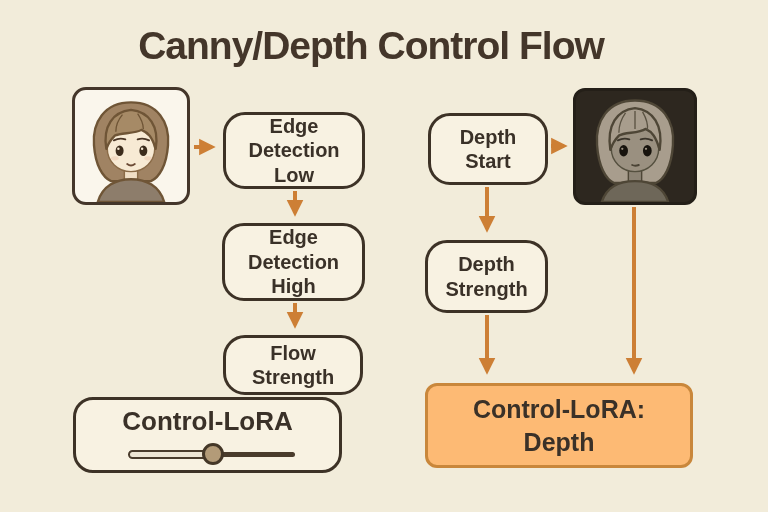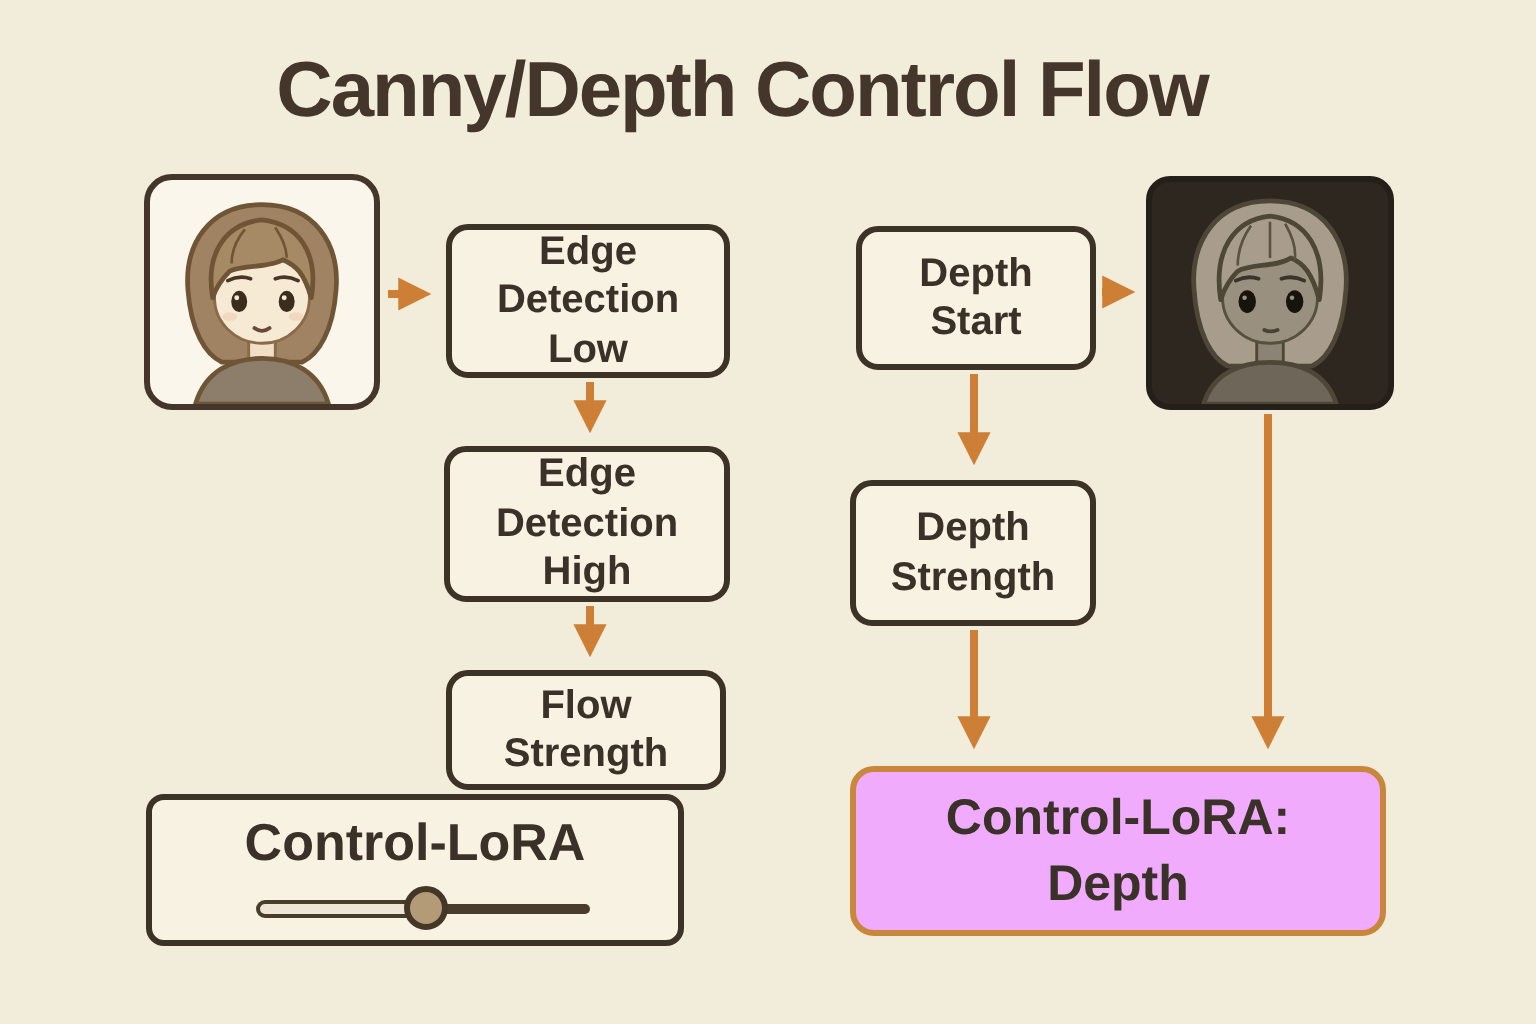--- a/index.html
+++ b/index.html
@@ -20,49 +20,49 @@
     font-size:39px;
     font-weight:700;
     letter-spacing:-1px;
     color:#44362a;
   }
   .flow-box{
     position:absolute;
     box-sizing:border-box;
     background:#f8f2e2;
     border:3px solid #3d3226;
-    border-radius:11px;
+    border-radius:22px;
     display:flex;
     align-items:center;
     justify-content:center;
     text-align:center;
     color:#3a3128;
     font-weight:700;
     font-size:20px;
     line-height:1.22;
     white-space:pre-line;
   }
   #box-edge-low   {left:223px;top:112px;width:142px;height:77px;}
   #box-edge-high  {left:222px;top:223px;width:143px;height:78px;}
   #box-canny-str  {left:223px;top:335px;width:140px;height:60px;}
   #box-depth-start{left:428px;top:113px;width:120px;height:72px;}
   #box-depth-str  {left:425px;top:240px;width:123px;height:73px;}
   #box-ctrl-lora{
     left:73px;top:397px;width:269px;height:76px;
-    border-radius:9px;
+    border-radius:20px;
     flex-direction:column;
     justify-content:flex-start;
     padding-top:6px;
     font-size:26px;
   }
   #box-ctrl-lora-depth{
     left:425px;top:383px;width:268px;height:85px;
     border:3px solid #c9873b;
     border-radius:12px;
-    background:#f0abfc;
+    background:#fdba74;
     font-size:25px;
     line-height:1.3;
   }
   .portrait{
     position:absolute;
     box-sizing:border-box;
     overflow:hidden;
   }
   #portrait-light{
     left:72px;top:87px;width:118px;height:118px;

